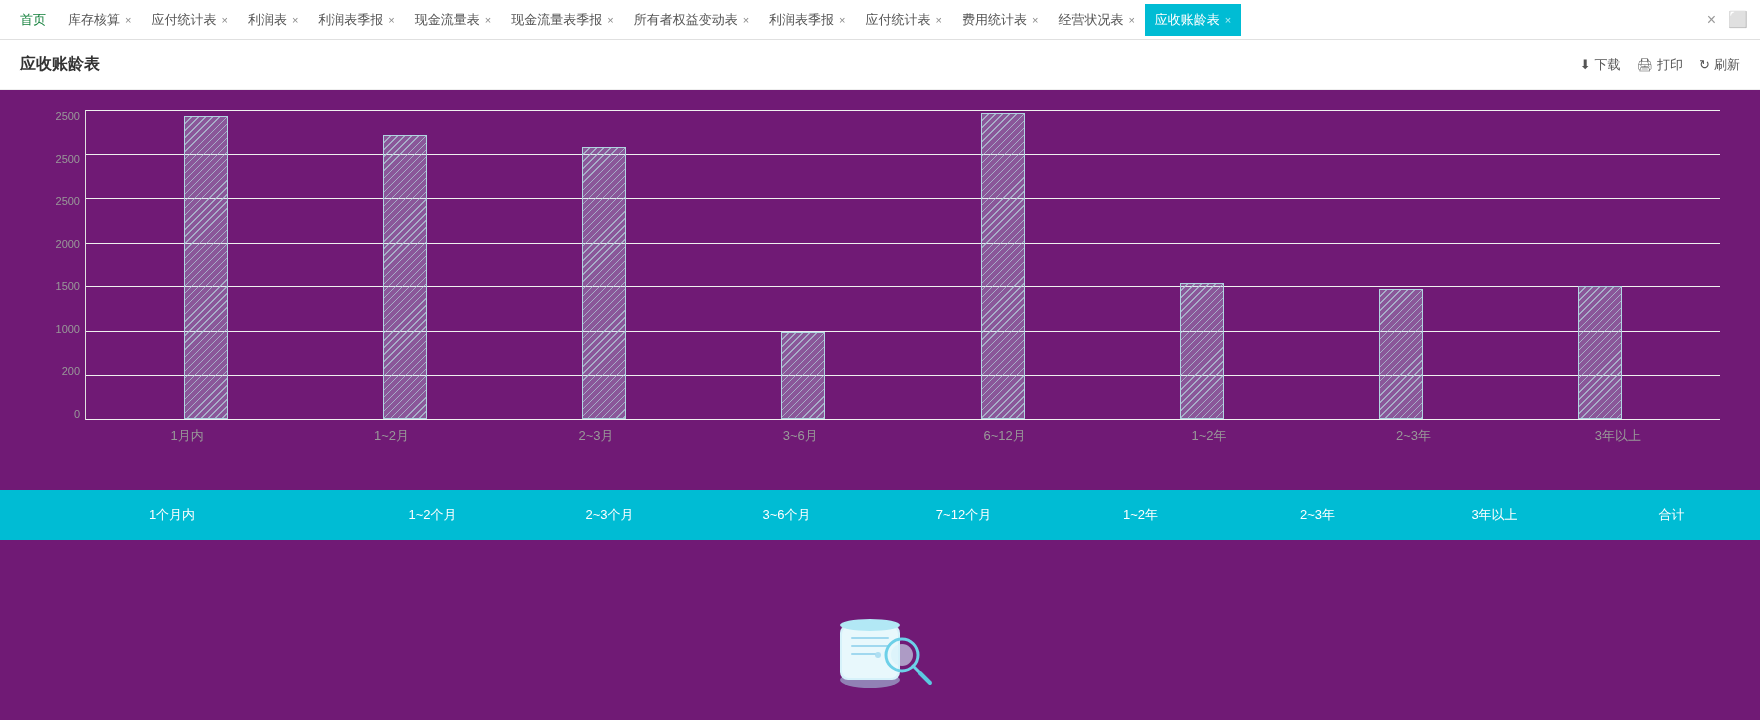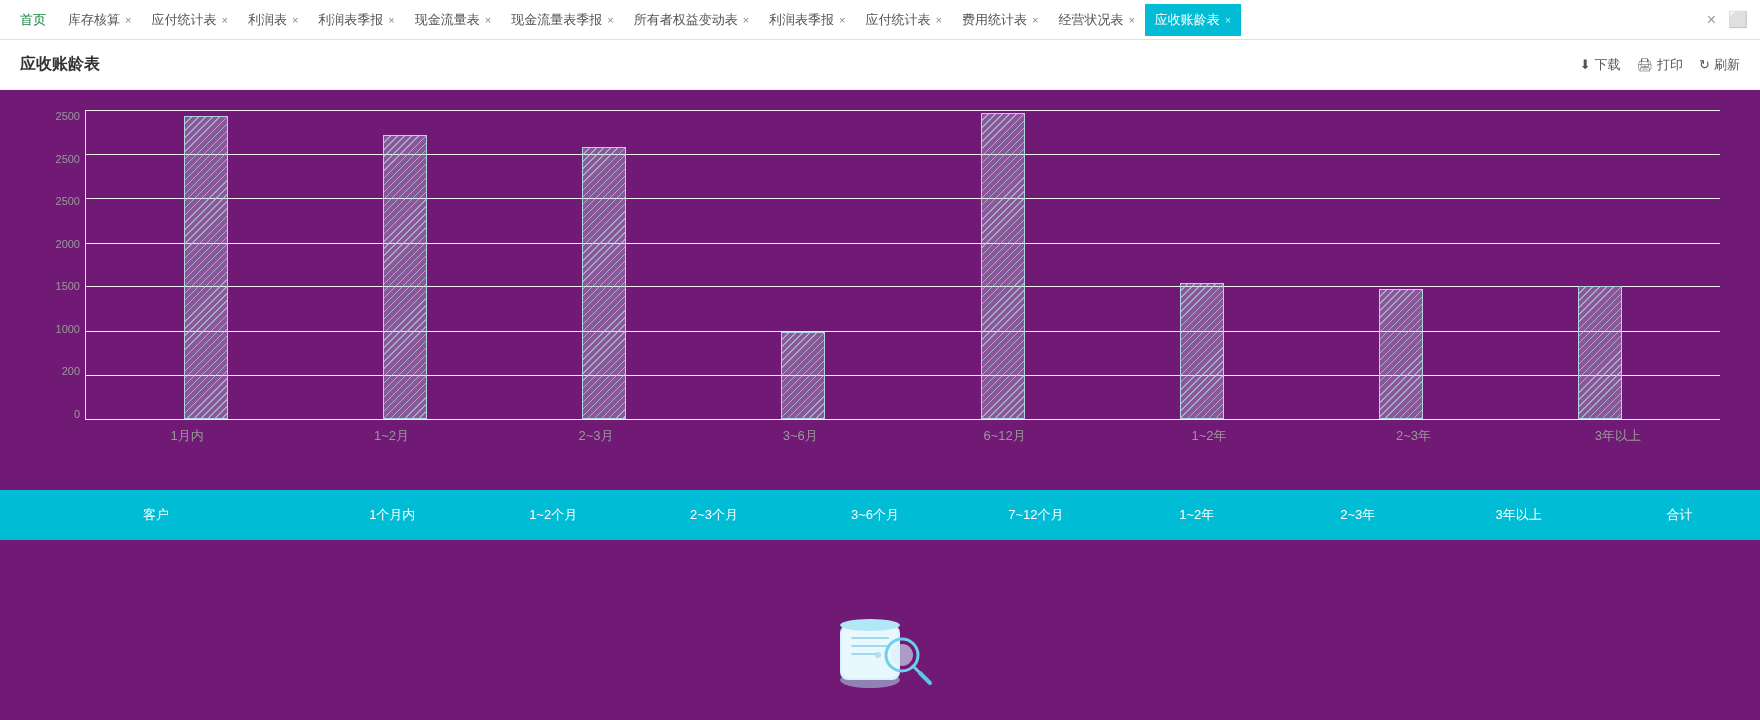--- a/index.html
+++ b/index.html
@@ -393,21 +393,20 @@
         <span class="x-label">3~6月</span>
         <span class="x-label">6~12月</span>
         <span class="x-label">1~2年</span>
         <span class="x-label">2~3年</span>
         <span class="x-label">3年以上</span>
       </div>
     </div>
   </div>
 
   <div class="table-header">
-    <div class="th-cell">客户</div>
     <div class="th-cell">1个月内</div>
     <div class="th-cell">1~2个月</div>
     <div class="th-cell">2~3个月</div>
     <div class="th-cell">3~6个月</div>
     <div class="th-cell">7~12个月</div>
     <div class="th-cell">1~2年</div>
     <div class="th-cell">2~3年</div>
     <div class="th-cell">3年以上</div>
     <div class="th-cell">合计</div>
   </div>

